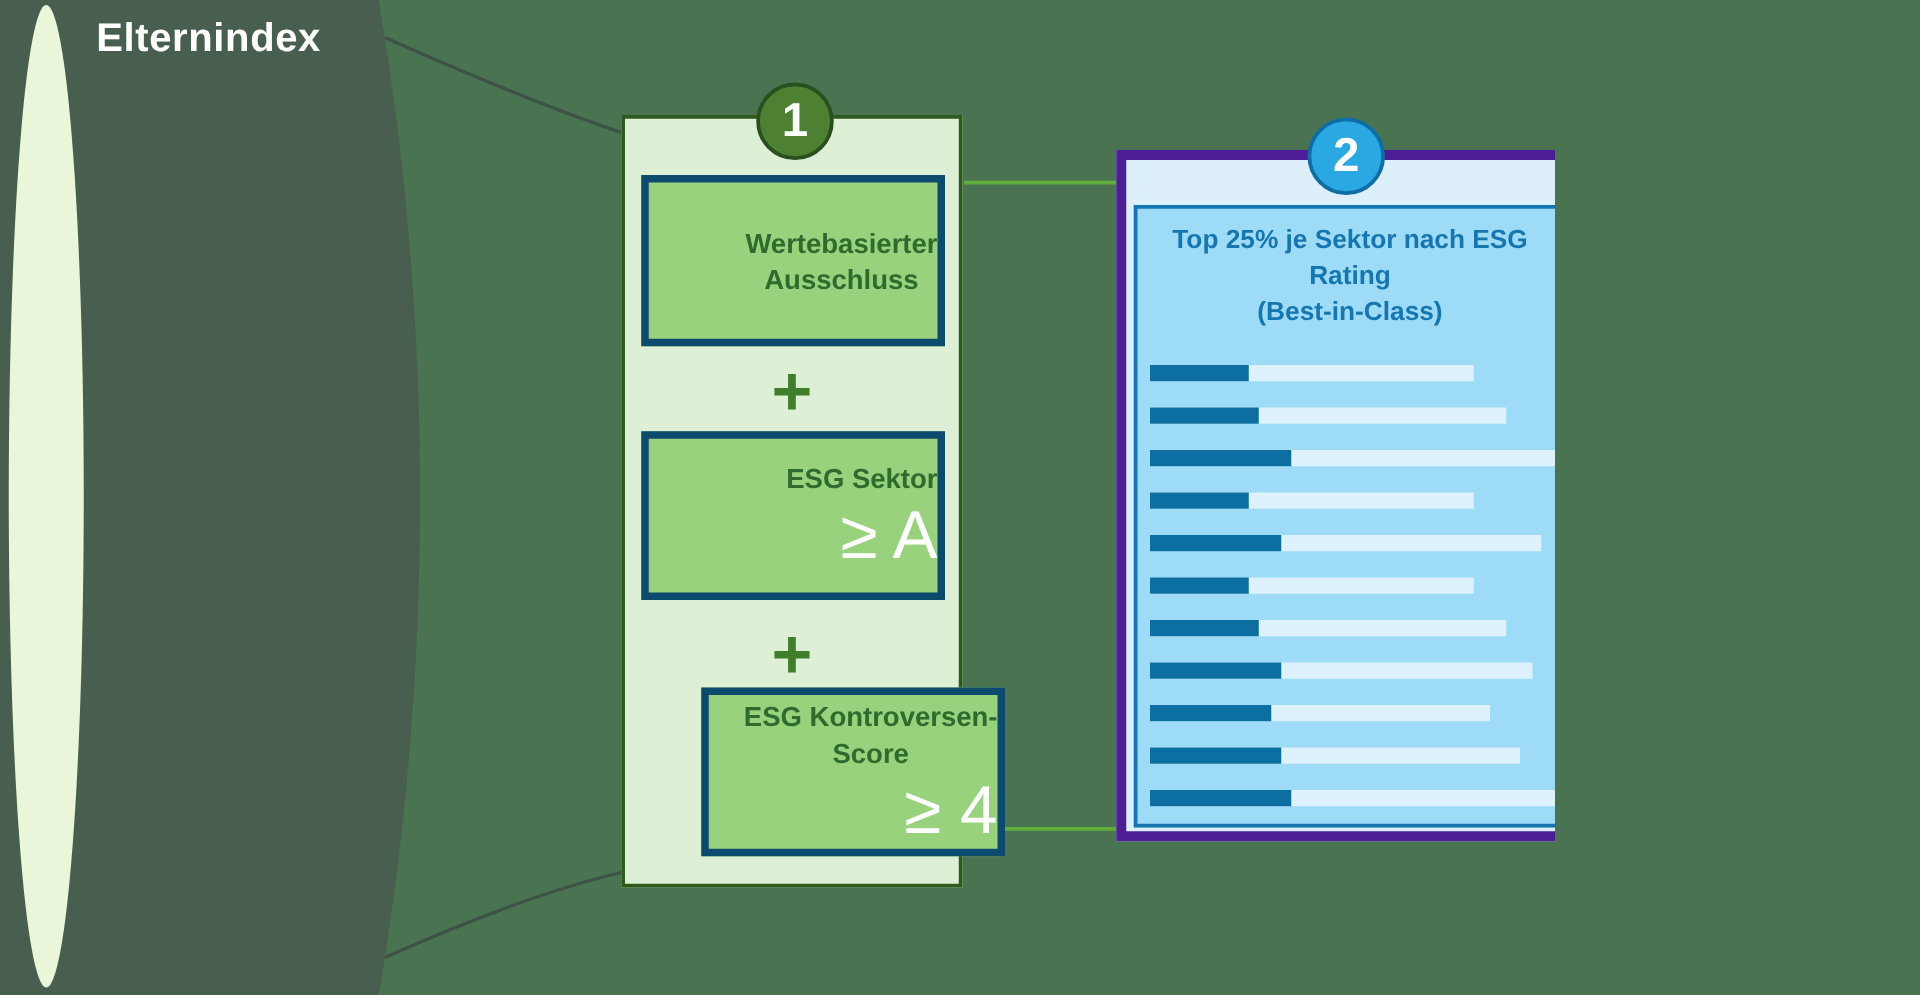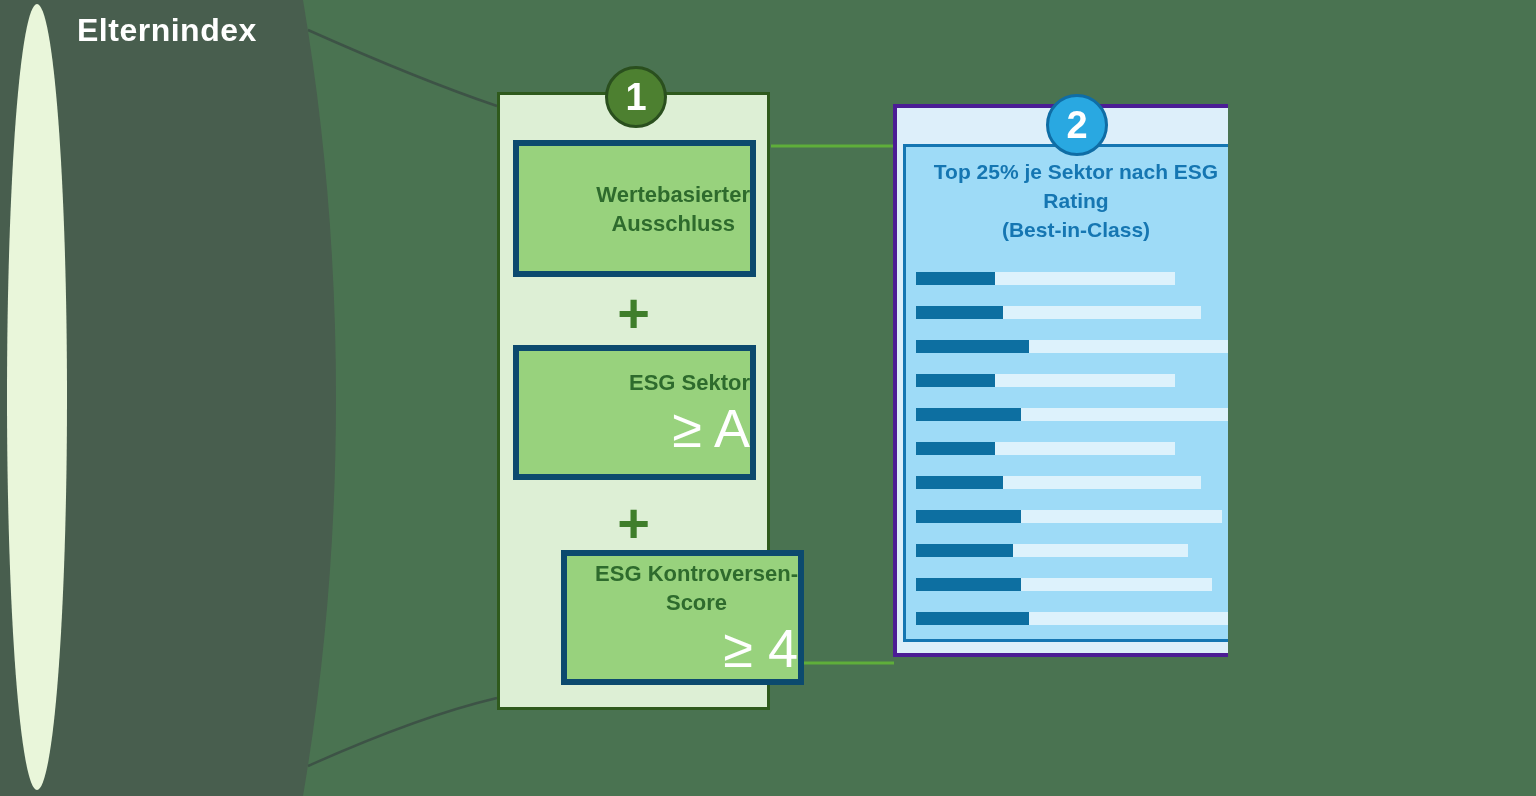--- a/index.html
+++ b/index.html
@@ -1,24 +1,24 @@
 <!DOCTYPE html>
 <html><head>
 <meta charset="utf-8">
 <style>
   html,body{margin:0;padding:0;background:#4a7351;}
   body{font-family:"Liberation Sans",sans-serif;}
-  .stage{position:relative;width:1228px;height:796px;background:#4a7351;overflow:hidden;}
+  .stage{position:relative;width:1228px;height:796px;background:#4a7351;overflow:hidden;padding-left:16px;}
   .bg-svg{position:absolute;left:0;top:0;}
 
   .label-parent{position:absolute;left:77px;top:12px;color:#ffffff;font-weight:bold;font-size:32px;letter-spacing:0.5px;}
   .label-sri{position:absolute;left:1414px;top:156px;color:#86efac;font-weight:bold;font-size:33px;letter-spacing:1px;}
 
   .panel1{position:absolute;left:497px;top:92px;width:273px;height:618px;background:#ddefd5;border:3px solid #2f5a1d;box-sizing:border-box;}
-  .panel2{position:absolute;left:893px;top:104px;width:366px;height:553px;background:#ddeffa;border:4px solid #4c1d95;box-sizing:border-box;}
+  .panel2{position:absolute;left:893px;top:120px;width:366px;height:553px;background:#ddeffa;border:8px solid #4c1d95;box-sizing:border-box;}
 
   .badge{position:absolute;width:62px;height:62px;border-radius:50%;display:flex;align-items:center;justify-content:center;color:#ffffff;font-weight:bold;font-size:38px;box-sizing:border-box;z-index:5;}
   .badge1{left:605px;top:66px;background:#4d8030;border:3px solid #2a4f1e;}
   .badge2{left:1046px;top:94px;background:#29a8e1;border:3px solid #0f6da5;}
 
   .gbox{position:absolute;left:13px;width:243px;background:#98d27d;border:6px solid #0c4a6e;box-sizing:border-box;display:flex;flex-direction:column;align-items:flex-end;justify-content:center;text-align:center;}
   .gbox .lbl{color:#2e6b2d;font-weight:bold;font-size:22px;line-height:29px;white-space:pre-line;}
   .gbox .val{color:#ffffff;font-size:54px;line-height:58px;font-weight:normal;margin-top:2px;}
   .box-a{top:45px;height:137px;}
   .box-b{top:250px;height:135px;}

